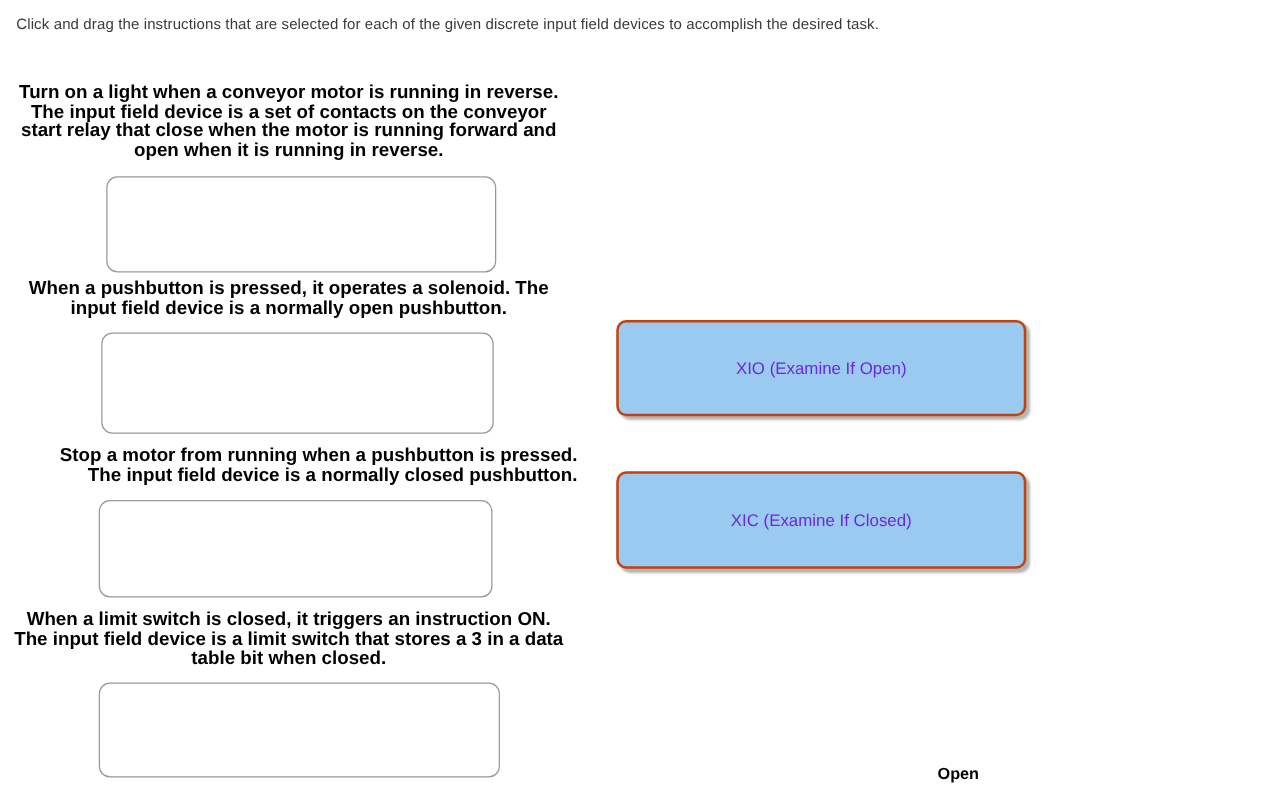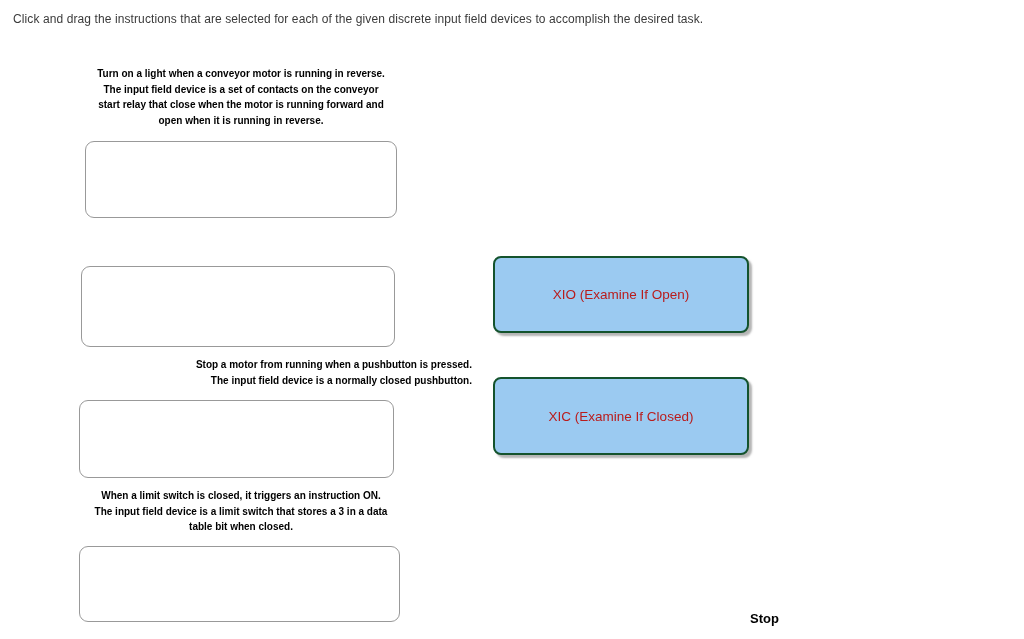--- a/index.html
+++ b/index.html
@@ -18,24 +18,24 @@
   .title {
     position: absolute;
     left: 13px;
     top: 12px;
     font-size: 12px;
     color: #3a3a3a;
     letter-spacing: 0.1px;
   }
   .prompt {
     position: absolute;
-    left: 10px;
+    left: 0;
     width: 462px;
     text-align: center;
-    font-size: 10px;
+    font-size: 15px;
     line-height: 15.6px;
     font-weight: bold;
     color: #000000;
     white-space: pre-line;
   }
   .prompt-1 { top: 66px; }
   .prompt-2 { top: 223px; }
   .prompt-3 { top: 357px; text-align: right; }
   .prompt-4 { top: 488px; }
   .dropzone {
@@ -44,30 +44,30 @@
     border: 1px solid #999999;
     border-radius: 9px;
     box-sizing: border-box;
   }
   .dz-1 { left: 85px; top: 141px; width: 312px; height: 77px; }
   .dz-2 { left: 81px; top: 266px; width: 314px; height: 81px; }
   .dz-3 { left: 79px; top: 400px; width: 315px; height: 78px; }
   .dz-4 { left: 79px; top: 546px; width: 321px; height: 76px; }
   .draggable {
     position: absolute;
-    width: 256px;
+    width: 328px;
     background: #9BCAF1;
-    border: 2px solid #14532d;
+    border: 2px solid #c2410c;
     border-radius: 8px;
     box-sizing: border-box;
     display: flex;
     align-items: center;
     justify-content: center;
     font-size: 13.5px;
-    color: #b91c1c;
+    color: #6d28d9;
     box-shadow: 3px 3px 2px rgba(120,120,120,0.55);
     cursor: grab;
   }
   .drag-xio { left: 493px; top: 256px; height: 77px; }
   .drag-xic { left: 493px; top: 341px; height: 78px; margin-top: 36px; }
   .reset {
     position: absolute;
     left: 750px;
     top: 611px;
     font-size: 13px;
@@ -86,29 +86,31 @@
 <div class="stage">
 
   <div class="title">Click and drag the instructions that are selected for each of the given discrete input field devices to accomplish the desired task.</div>
 
   <div class="prompt prompt-1">Turn on a light when a conveyor motor is running in reverse.
 The input field device is a set of contacts on the conveyor
 start relay that close when the motor is running forward and
 open when it is running in reverse.</div>
   <div class="dropzone dz-1"></div>
 
+  <div class="prompt prompt-2">When a pushbutton is pressed, it operates a solenoid. The
+input field device is a normally open pushbutton.</div>
   <div class="dropzone dz-2"></div>
 
   <div class="prompt prompt-3">Stop a motor from running when a pushbutton is pressed.
 The input field device is a normally closed pushbutton.</div>
   <div class="dropzone dz-3"></div>
 
   <div class="prompt prompt-4">When a limit switch is closed, it triggers an instruction ON.
 The input field device is a limit switch that stores a 3 in a data
 table bit when closed.</div>
   <div class="dropzone dz-4"></div>
 
   <div class="draggable drag-xio">XIO (Examine If Open)</div>
   <div class="draggable drag-xic">XIC (Examine If Closed)</div>
 
-  <button class="reset">Stop</button>
+  <button class="reset">Open</button>
 
 </div>
 
 </body></html>

